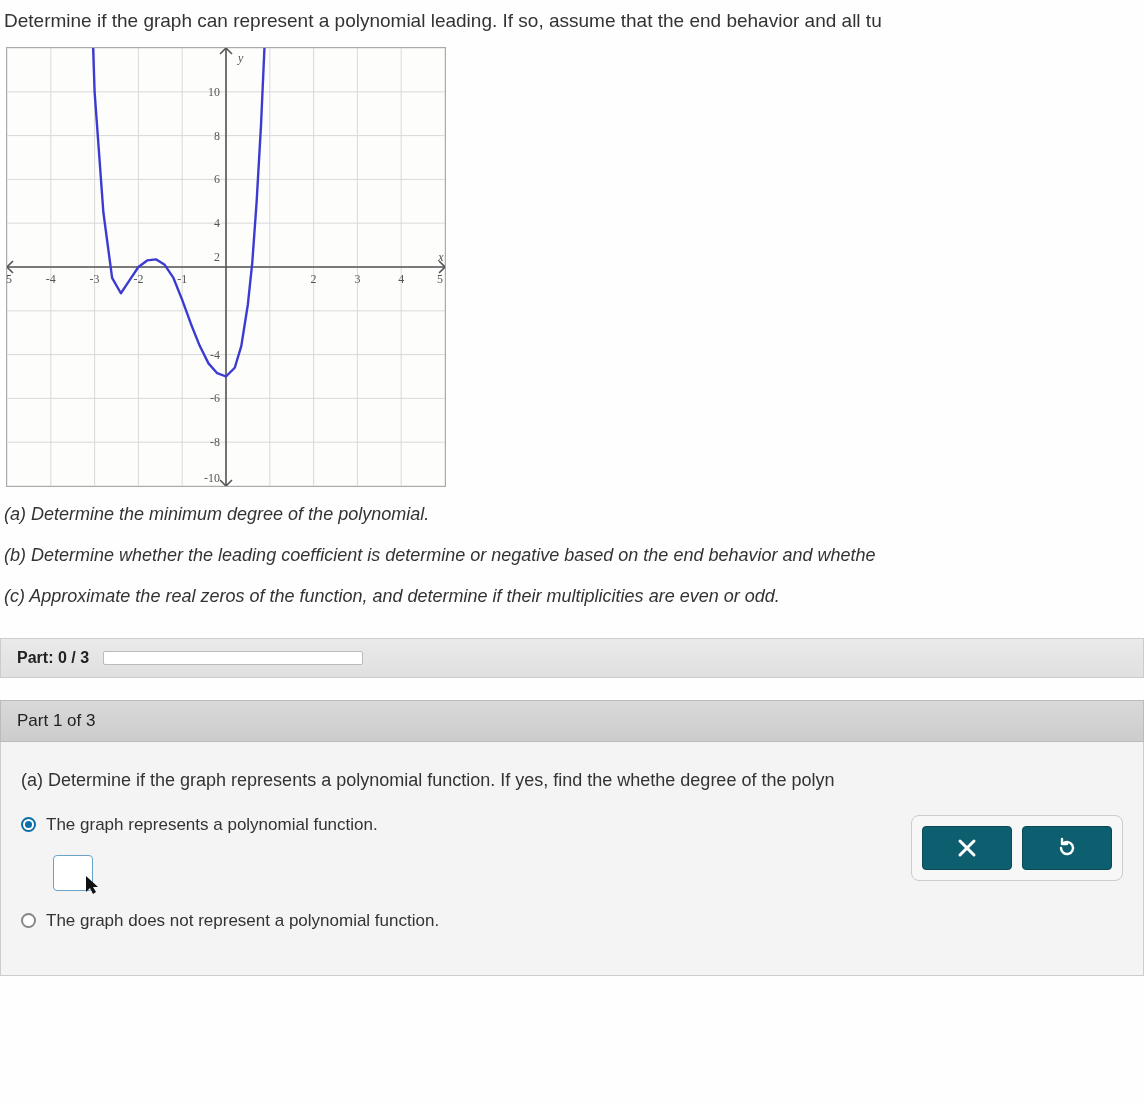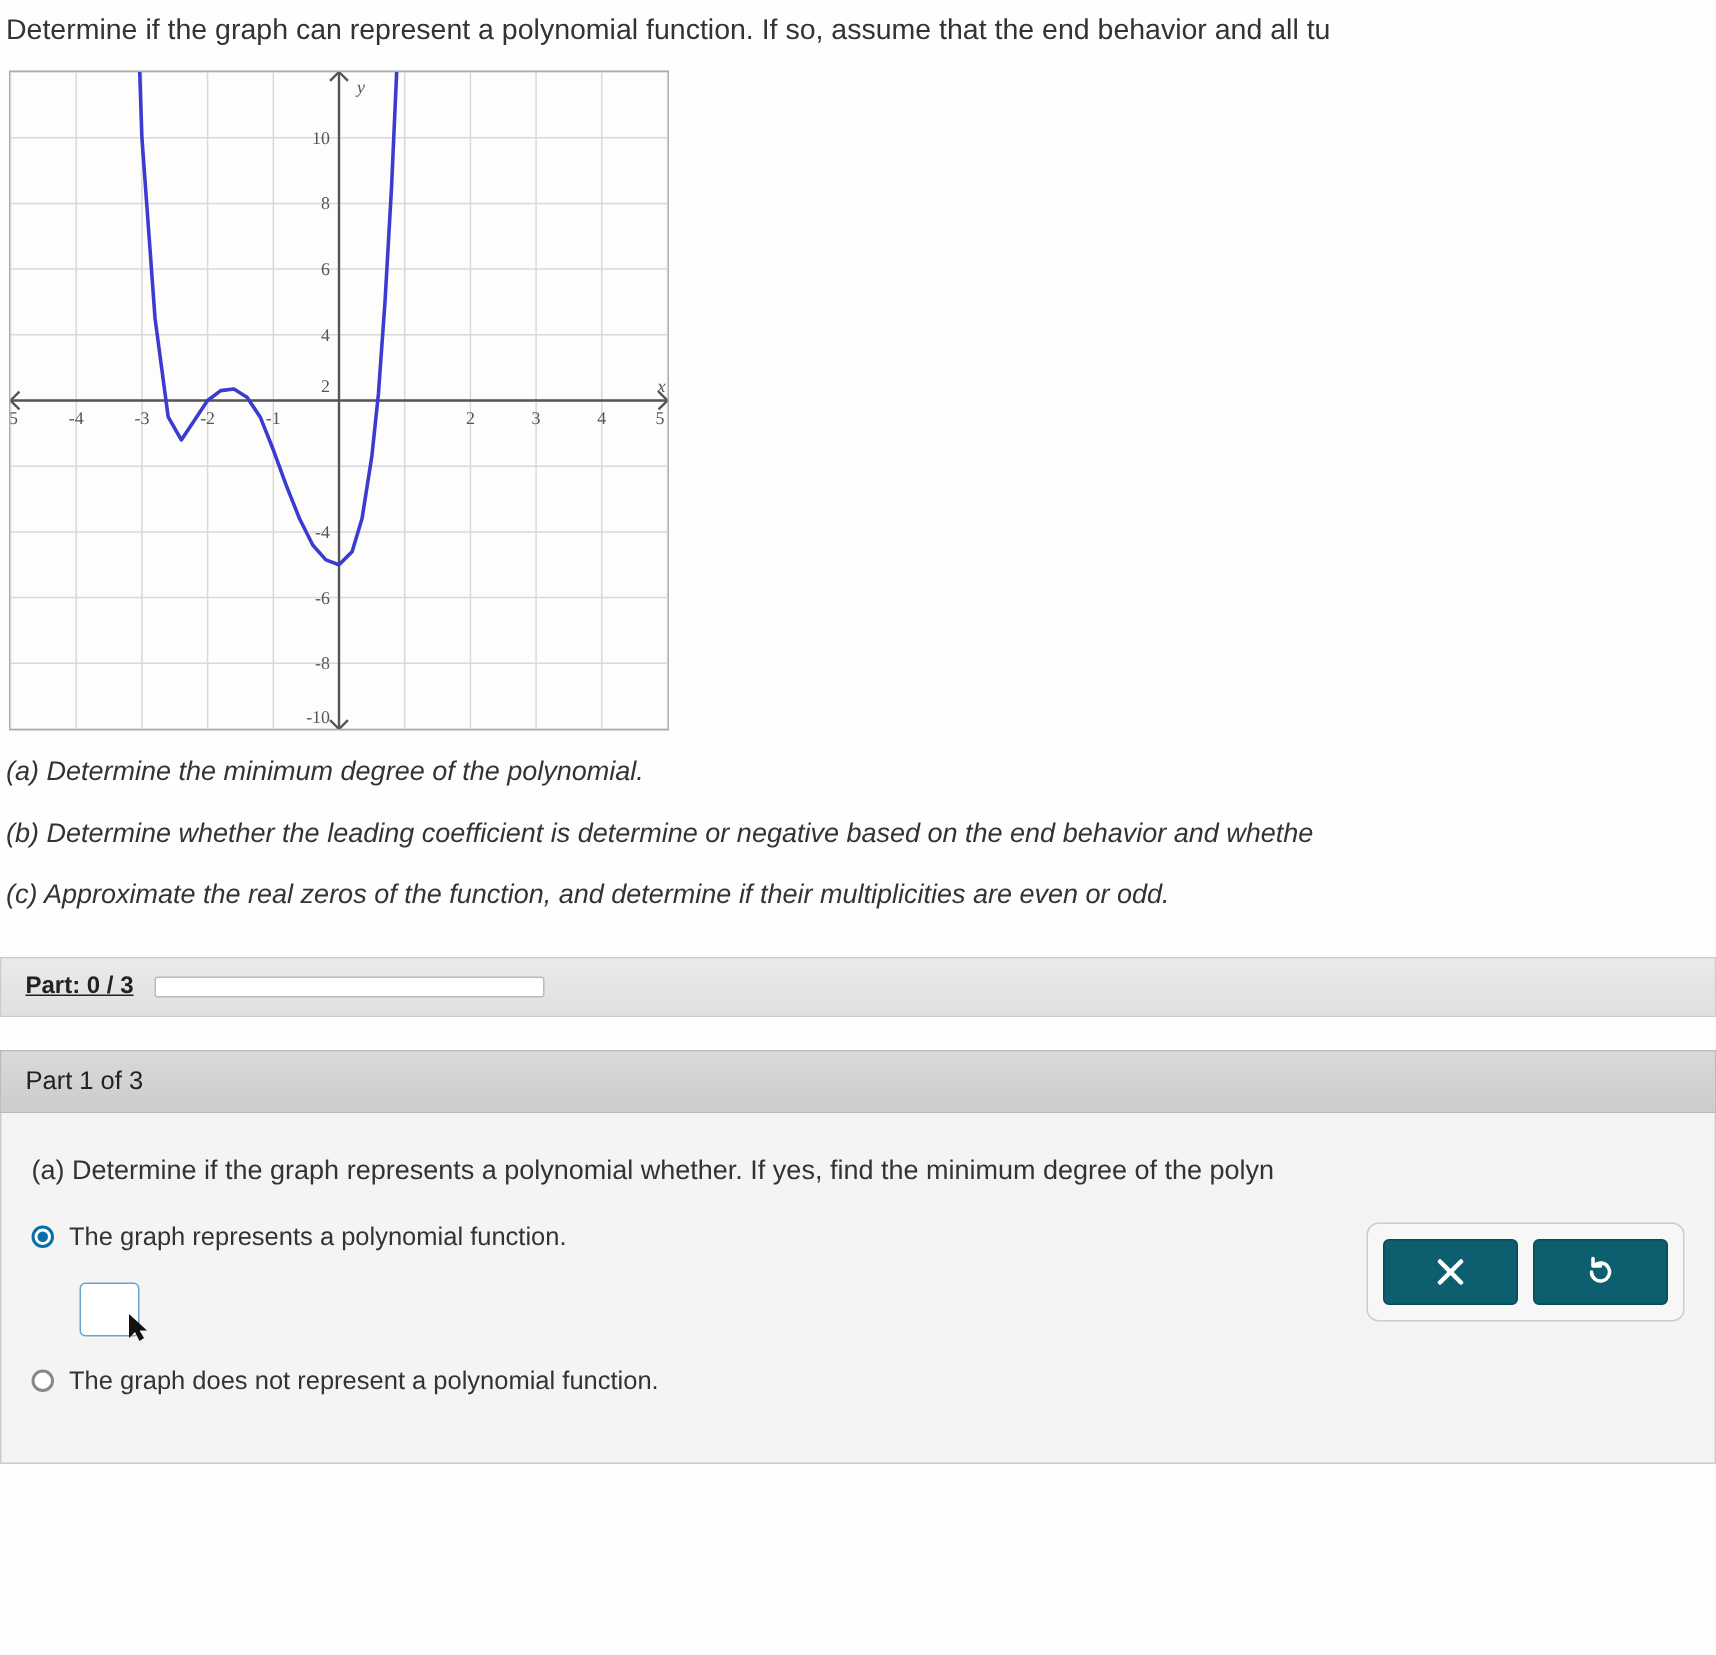--- a/index.html
+++ b/index.html
@@ -37,21 +37,20 @@
   .part-progress {
     margin-top: 28px;
     background: #e9e9e9;
     background: linear-gradient(#eaeaea,#e0e0e0);
     border: 1px solid #ccc;
     padding: 10px 16px;
     display: flex;
     align-items: center;
     gap: 14px;
     font-size: 16px;
-    text-decoration: underline;
   }
   .progress-track {
     width: 260px;
     height: 14px;
     background: #fff;
     border: 1px solid #bbb;
     border-radius: 2px;
     position: relative;
   }
   .part-header {
@@ -124,21 +123,21 @@
   .side-label {
     position:absolute;
     top: 298px; right: 46px;
     font-size: 15px; color:#555;
     font-family: "Times New Roman", serif;
   }
 </style>
 </head>
 <body>
 
-<div class="question-text">Determine if the graph can represent a polynomial function. If so, assume that the end behavior and all tu</div>
+<div class="question-text">Determine if the graph can represent a polynomial leading. If so, assume that the end behavior and all tu</div>
 
 <div class="graph-box">
   <svg viewBox="0 0 440 440">
 
     <g stroke="#d9d9d9" stroke-width="1">
 
       <line x1="0" y1="0" x2="0" y2="440"></line>
       <line x1="44" y1="0" x2="44" y2="440"></line>
       <line x1="88" y1="0" x2="88" y2="440"></line>
       <line x1="132" y1="0" x2="132" y2="440"></line>
@@ -231,21 +230,21 @@
 <div class="sub-q">(c) Approximate the real zeros of the function, and determine if their multiplicities are even or odd.</div>
 
 <div class="part-progress">
   <span><b>Part: 0 / 3</b></span>
   <div class="progress-track"></div>
 </div>
 
 <div class="part-header">Part 1 of 3</div>
 
 <div class="part-body">
-  <div class="prompt">(a) Determine if the graph represents a polynomial whether. If yes, find the minimum degree of the polyn</div>
+  <div class="prompt">(a) Determine if the graph represents a polynomial function. If yes, find the whethe degree of the polyn</div>
 
   <div class="options-row">
     <div class="options-col">
       <div class="option-line">
         <span class="radio selected"></span>
         <span>The graph represents a polynomial function.</span>
       </div>
       <div class="option-line indent">
         <span class="blank-box">
           <svg class="cursor-svg" width="18" height="22" viewBox="0 0 18 22">

